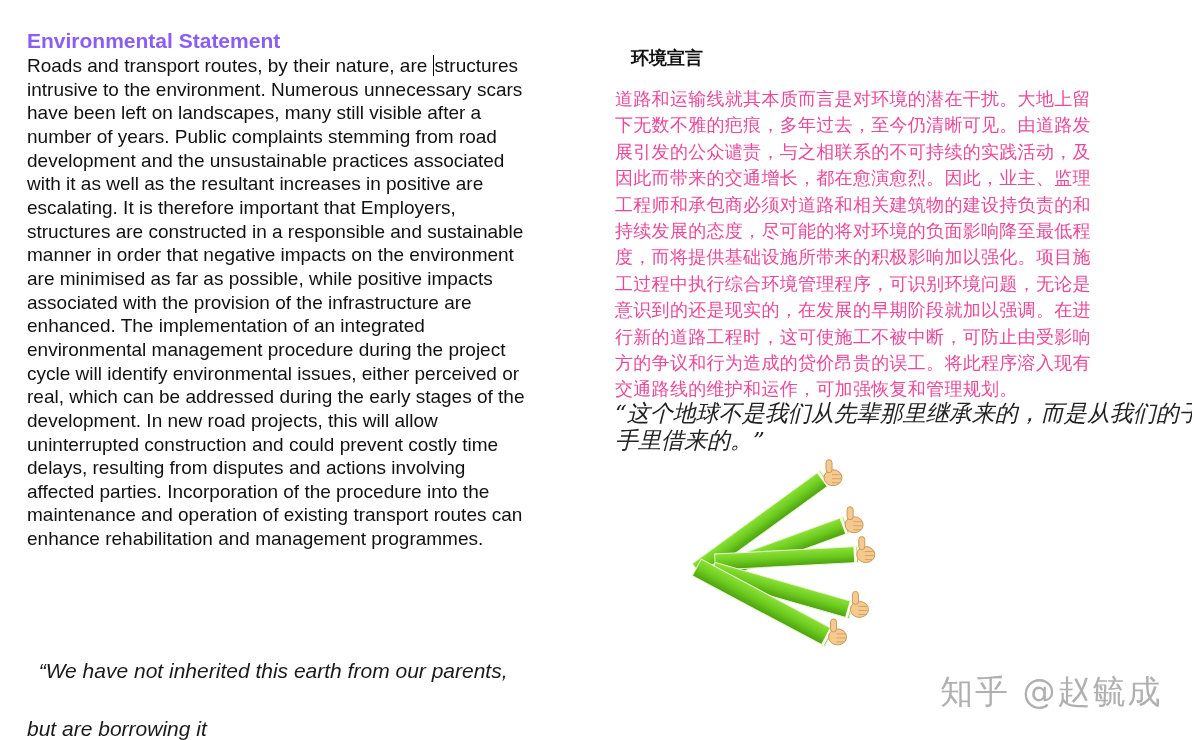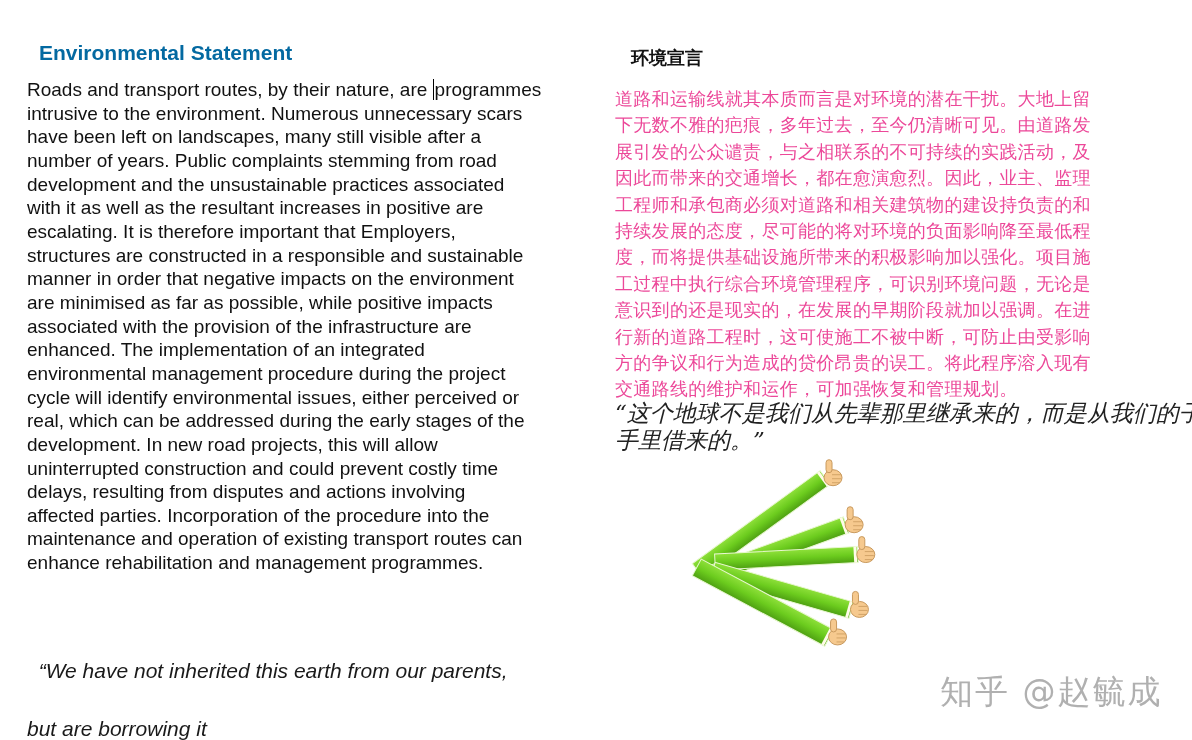--- a/index.html
+++ b/index.html
@@ -1,21 +1,21 @@
 <!DOCTYPE html>
 <html><head>
 <meta charset="utf-8">
 <style>
   html, body { margin:0; padding:0; }
   body {
     width:1192px; height:740px; background:#ffffff; position:relative; overflow:hidden;
     color:#111111;
   }
   .en-col { position:absolute; left:27px; top:28px; width:560px; font-family:"Liberation Sans", sans-serif; }
-  .en-title { font-size:21px; font-weight:bold; line-height:26px; margin:12px; color:#0369a1; }
+  .en-title { font-size:21px; font-weight:bold; line-height:26px; margin:0; color:#8b5cf6; }
   .en-body { font-size:19px; line-height:23.65px; margin:0; }
   .en-line { display:block; white-space:nowrap; }
   .caret { display:inline-block; width:1px; height:21px; background:#000; vertical-align:-4px; margin-right:1px; }
   .en-quote { position:absolute; left:27px; top:626px; font-family:"Liberation Sans", sans-serif; font-style:italic; font-size:21px; line-height:26px; color:#1a1a1a; }
   .en-quote .q-line { display:block; white-space:nowrap;margin-top:32px; }
 
   .zh-col { position:absolute; left:615px; top:30px; width:560px; }
   .zh-title { font-family:"DejaVu Sans", sans-serif; font-weight:bold; font-size:18px; line-height:24px; margin:16px; color:#111; }
   .zh-body { font-family:"DejaVu Serif", serif; font-size:18px; line-height:26.4px; color:#ec4899; margin:0; }
   .zh-line { display:block; white-space:nowrap; letter-spacing:0.3px; }
@@ -26,21 +26,21 @@
 
   .watermark { position:absolute; left:940px; top:670px; font-family:"DejaVu Sans", sans-serif; font-size:33px; color:rgba(150,150,150,0.75); letter-spacing:2px; white-space:nowrap; }
   .watermark span { display:inline-block; }
 </style>
 </head>
 <body>
 
 <div class="en-col">
   <h1 class="en-title">Environmental Statement</h1>
   <div class="en-body">
-    <span class="en-line"><span>Roads and transport routes, by their nature, are </span><span class="caret"></span><span>programmes</span></span>
+    <span class="en-line"><span>Roads and transport routes, by their nature, are </span><span class="caret"></span><span>structures</span></span>
     <span class="en-line">intrusive to the environment. Numerous unnecessary scars</span>
     <span class="en-line">have been left on landscapes, many still visible after a</span>
     <span class="en-line">number of years. Public complaints stemming from road</span>
     <span class="en-line">development and the unsustainable practices associated</span>
     <span class="en-line">with it as well as the resultant increases in positive are</span>
     <span class="en-line">escalating. It is therefore important that Employers,</span>
     <span class="en-line">structures are constructed in a responsible and sustainable</span>
     <span class="en-line">manner in order that negative impacts on the environment</span>
     <span class="en-line">are minimised as far as possible, while positive impacts</span>
     <span class="en-line">associated with the provision of the infrastructure are</span>

